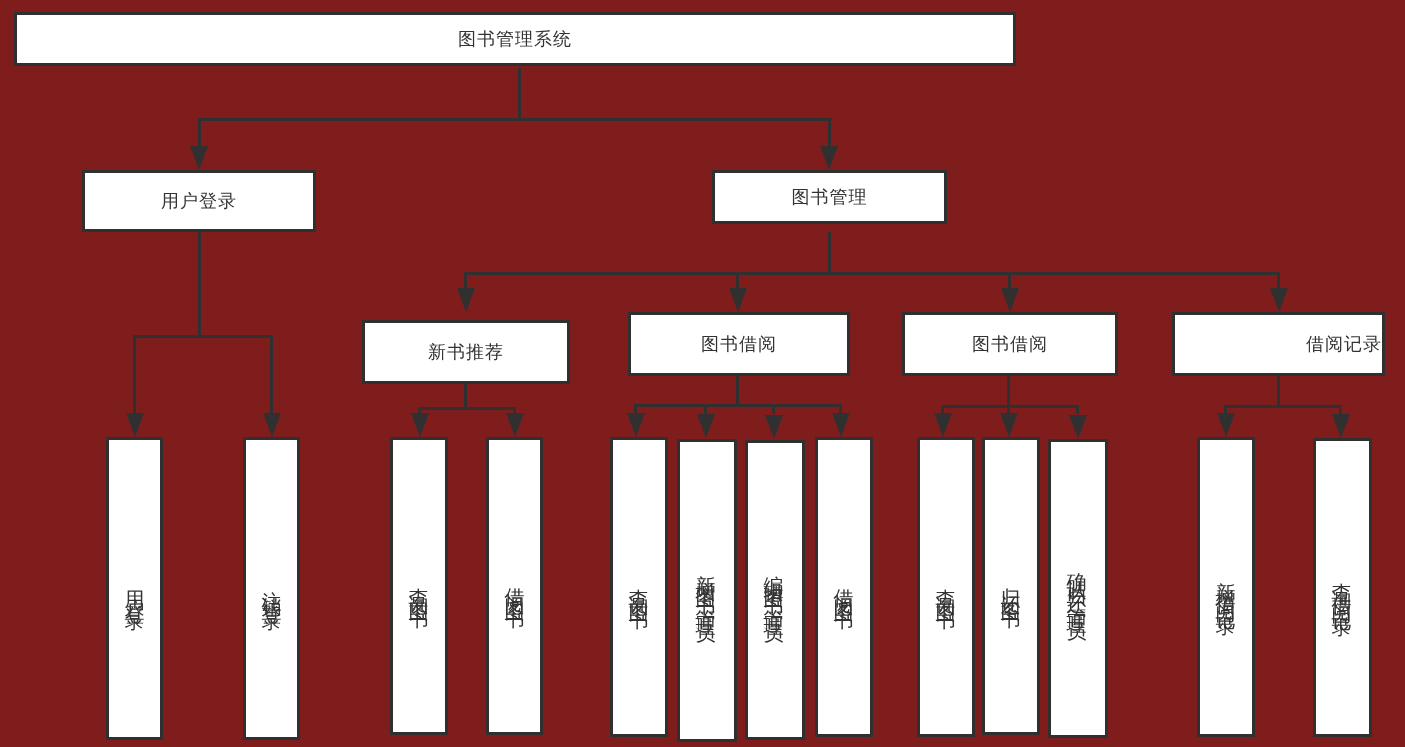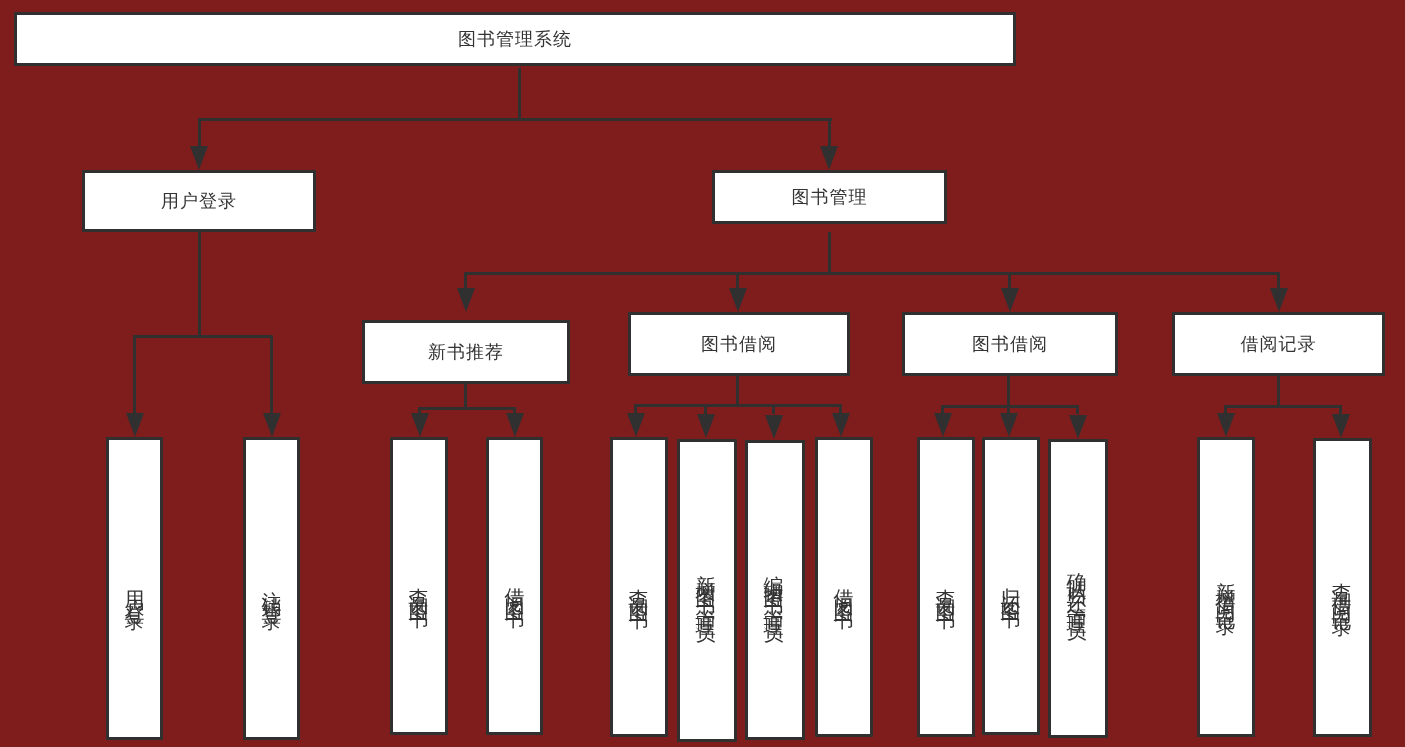--- a/index.html
+++ b/index.html
@@ -128,21 +128,21 @@
 
   <div class="hbox" style="left:362px;top:312px;width:208px;height:64px;margin-top:8px;">
     <span>新书推荐</span>
   </div>
   <div class="hbox" style="left:628px;top:312px;width:222px;height:64px;">
     <span>图书借阅</span>
   </div>
   <div class="hbox" style="left:902px;top:312px;width:216px;height:64px;">
     <span>图书借阅</span>
   </div>
-  <div class="hbox" style="left:1172px;top:312px;width:213px;height:64px;">
+  <div class="hbox" style="left:1172px;top:312px;width:213px;height:64px;justify-content:flex-end;">
     <span>借阅记录</span>
   </div>
 
   <div class="vbox" style="left:106px;top:437px;width:57px;height:303px;">用户登录</div>
   <div class="vbox" style="left:243px;top:437px;width:57px;height:303px;">注销登录</div>
 
   <div class="vbox" style="left:390px;top:437px;width:58px;height:298px;">查询图书</div>
   <div class="vbox" style="left:486px;top:437px;width:57px;height:298px;">借阅图书</div>
 
   <div class="vbox" style="left:610px;top:437px;width:58px;height:300px;">查询图书</div>

